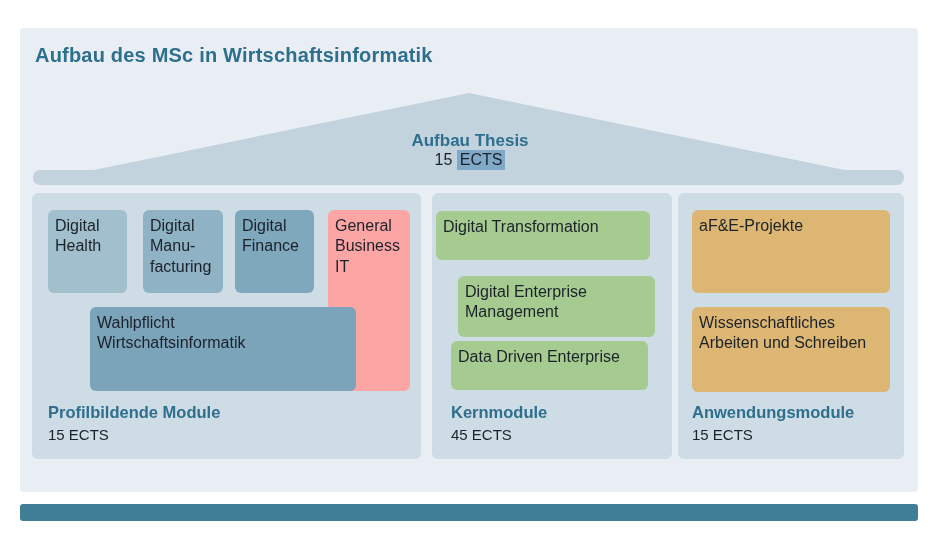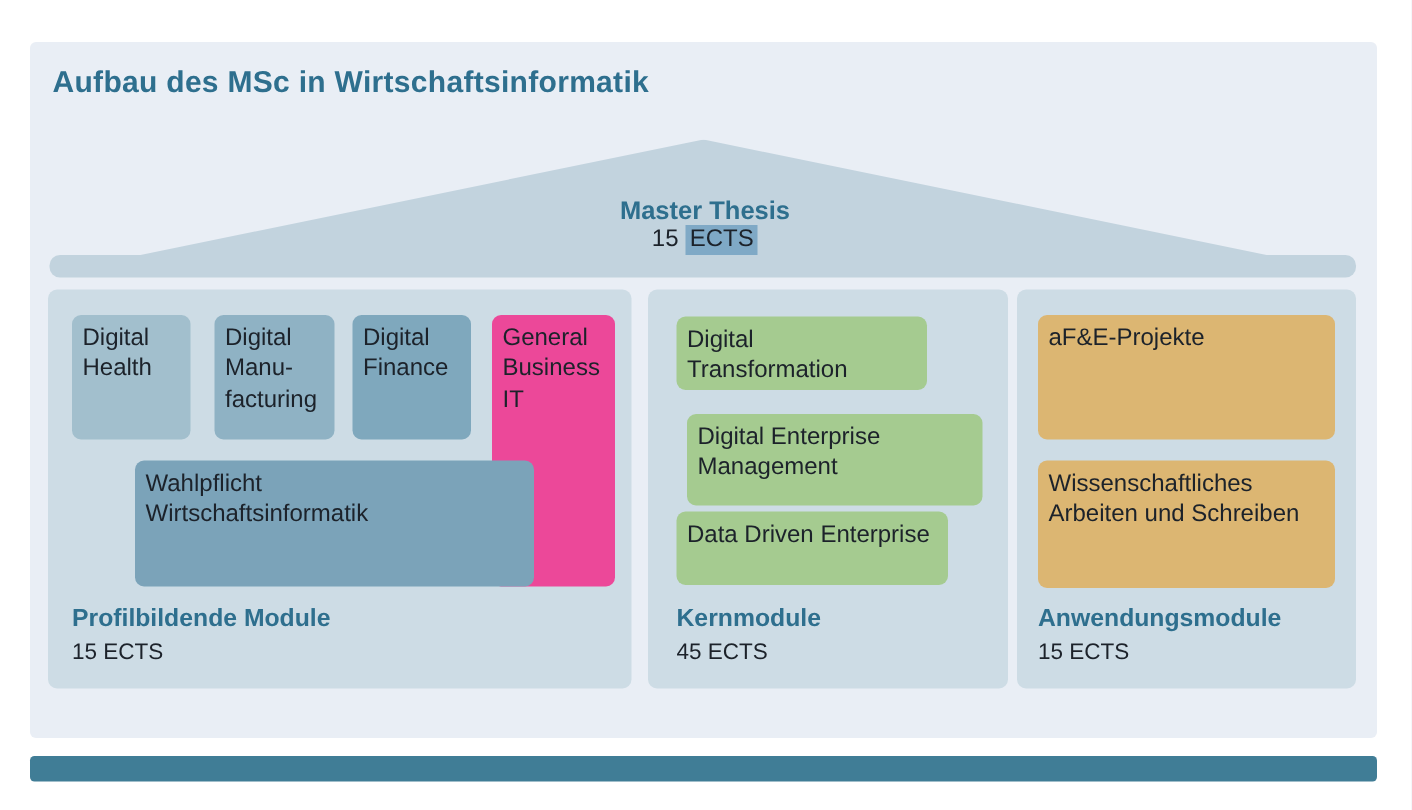--- a/index.html
+++ b/index.html
@@ -30,35 +30,35 @@
   .col-mid{left:432px;width:240px;}
   .col-right{left:678px;width:226px;}
 
   
   .mbox{position:absolute;border-radius:6px;padding:6px 7px;box-sizing:border-box;
     font-size:16px;line-height:1.28;color:#1c222a;white-space:pre-line;}
   .c-blue1{background:#a2bfcd;}
   .c-blue2{background:#8fb2c4;}
   .c-blue3{background:#7fa8bd;}
   .c-blue4{background:#7ba3b9;margin-left:42px;}
-  .c-purple{background:#ec4899;}
+  .c-purple{background:#fca5a5;}
   .c-green{background:#a5cb90;}
   .c-tan{background:#dcb672;}
 
   
   .b-health{left:16px;top:17px;width:79px;height:83px;}
   .b-manu{left:111px;top:17px;width:80px;height:83px;}
   .b-finance{left:203px;top:17px;width:79px;height:83px;}
   .b-gbit{left:296px;top:17px;width:82px;height:181px;}
   .b-wahl{left:16px;top:114px;width:266px;height:84px;}
 
   
-  .b-dt{left:19px;top:18px;width:167px;height:49px;}
+  .b-dt{left:4px;top:18px;width:214px;height:49px;}
   .b-dem{left:26px;top:83px;width:197px;height:61px;}
-  .b-dde{left:19px;top:148px;width:181px;height:49px;}
+  .b-dde{left:19px;top:148px;width:197px;height:49px;}
 
   
   .b-afe{left:14px;top:17px;width:198px;height:83px;}
   .b-wiss{left:14px;top:114px;width:198px;height:85px;}
 
   
   .col-title{position:absolute;font-size:16.5px;font-weight:bold;color:#2e6f8e;}
   .col-ects{position:absolute;font-size:15px;color:#1c222a;}
   .col-left .col-title,.col-left .col-ects{left:16px;}
   .col-mid .col-title,.col-mid .col-ects{left:19px;}
@@ -71,21 +71,21 @@
 </style>
 </head>
 <body>
 
 <div class="abs outer-panel"></div>
 
 <div class="abs page-title">Aufbau des MSc in Wirtschaftsinformatik</div>
 
 <div class="abs roof-triangle"></div>
 <div class="abs roof-bar"></div>
-<div class="abs roof-label">Master Thesis</div>
+<div class="abs roof-label">Aufbau Thesis</div>
 <div class="abs roof-ects"><span>15</span> <span class="ects-highlight">ECTS</span></div>
 
 <div class="abs subpanel col-left">
   <div class="mbox c-blue1 b-health">Digital
 Health</div>
   <div class="mbox c-blue2 b-manu">Digital
 Manu-
 facturing</div>
   <div class="mbox c-blue3 b-finance">Digital
 Finance</div>

